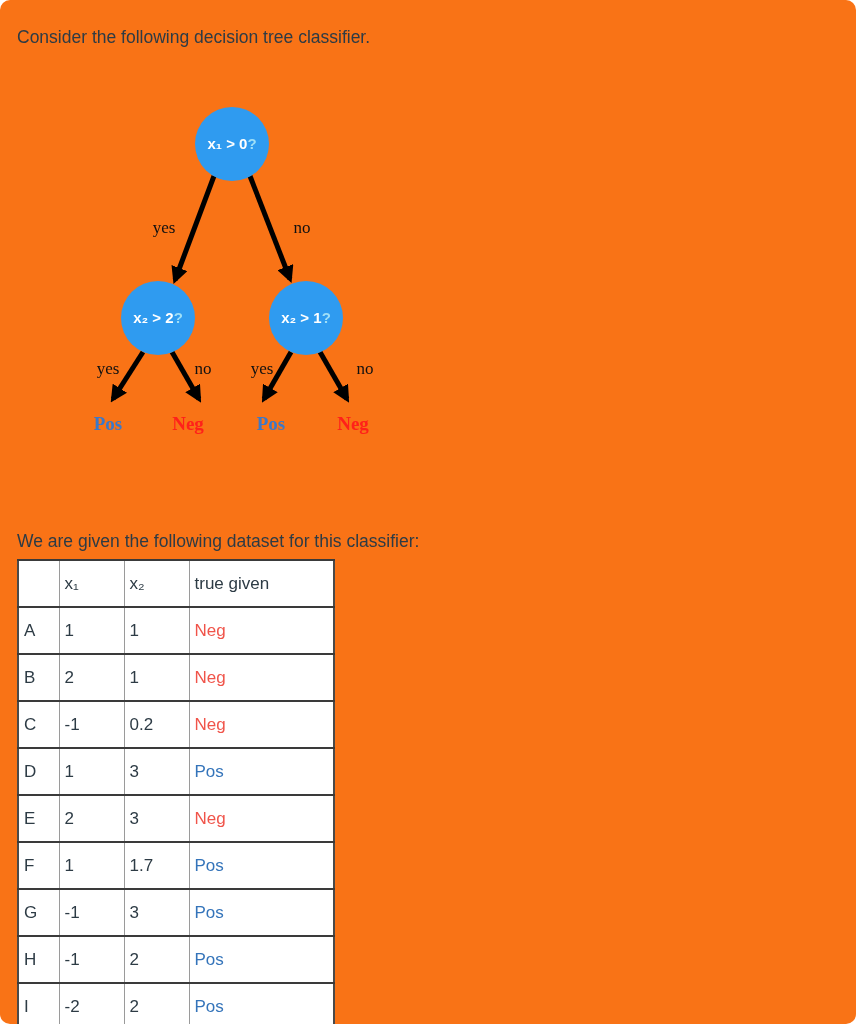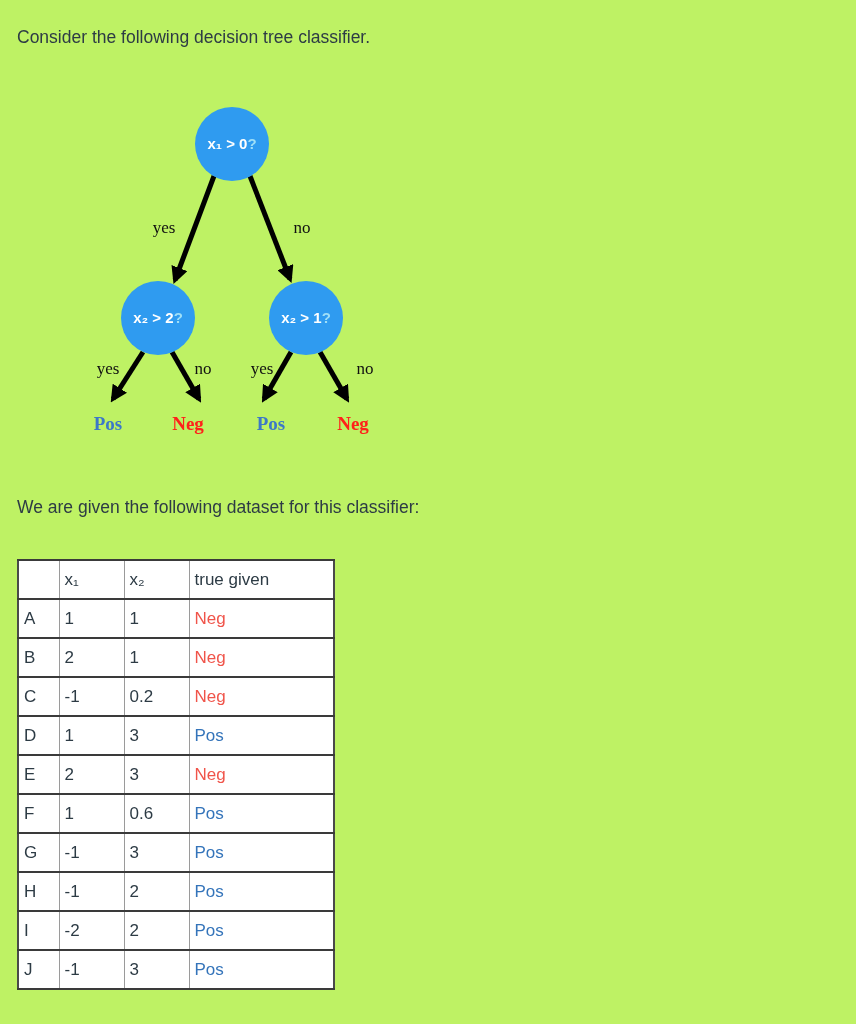--- a/index.html
+++ b/index.html
@@ -4,31 +4,31 @@
 <style>
   * { box-sizing: border-box; margin: 0; padding: 0; }
   html, body { background: #ffffff; }
   body {
     width: 856px; height: 1024px;
     font-family: "Liberation Sans", sans-serif;
     color: #2D3B45;
     position: relative;
     overflow: hidden;
   }
-  .page { position: absolute; inset: 0; background: #bef264; }
+  .page { position: absolute; inset: 0; background: #f97316; border-radius: 10px; }
 
   .intro-text {
     position: absolute;
     left: 17px;
     font-size: 17.5px;
     line-height: 1.25;
     color: #2D3B45;
   }
   #question-intro { top: 27px; }
-  #dataset-intro  { top: 497px; }
+  #dataset-intro  { top: 531px; }
 
   
   svg.tree { position: absolute; left: 0; top: 85px; }
   .node-circle { fill: #2F9BF0; }
   .node-label {
     font-family: "Liberation Sans", sans-serif;
     font-weight: bold;
     font-size: 15px;
     fill: #ffffff;
   }
@@ -54,21 +54,21 @@
     border-collapse: collapse;
     table-layout: fixed;
     border: 2px solid #4a4a4a;
     background: #fff;
   }
   table.dataset td, table.dataset th {
     border-left: 1px solid #9a9a9a;
     border-right: 1px solid #9a9a9a;
     border-top: 2px solid #3a3a3a;
     border-bottom: 2px solid #3a3a3a;
-    height: 39px;
+    height: 47px;
     padding: 0 0 0 5px;
     font-size: 17px;
     font-weight: normal;
     text-align: left;
     vertical-align: middle;
     color: #2D3B45;
     white-space: nowrap;
     overflow: hidden;
     margin-top: 46px;
   }
@@ -165,21 +165,21 @@
       </tr>
       <tr>
         <td>E</td>
         <td>2</td>
         <td>3</td>
         <td class="neg">Neg</td>
       </tr>
       <tr>
         <td>F</td>
         <td>1</td>
-        <td>0.6</td>
+        <td>1.7</td>
         <td class="pos">Pos</td>
       </tr>
       <tr>
         <td>G</td>
         <td>-1</td>
         <td>3</td>
         <td class="pos">Pos</td>
       </tr>
       <tr>
         <td>H</td>

